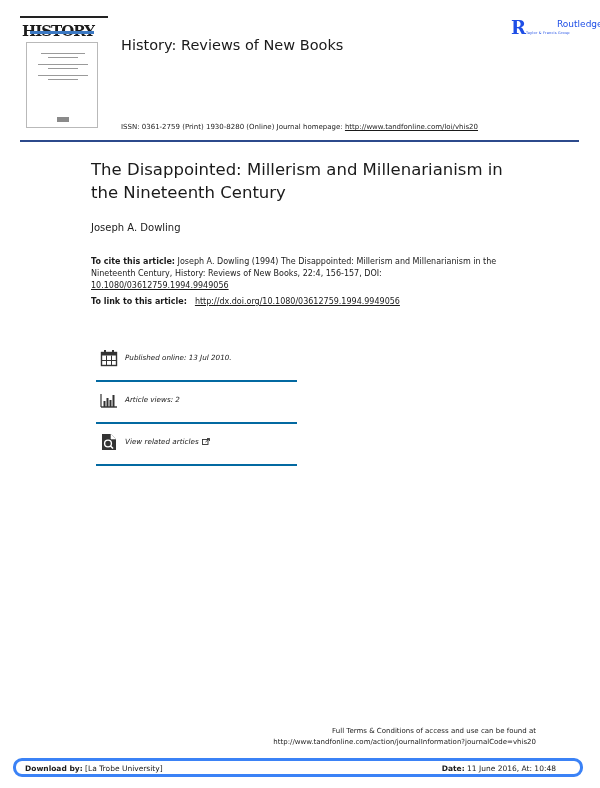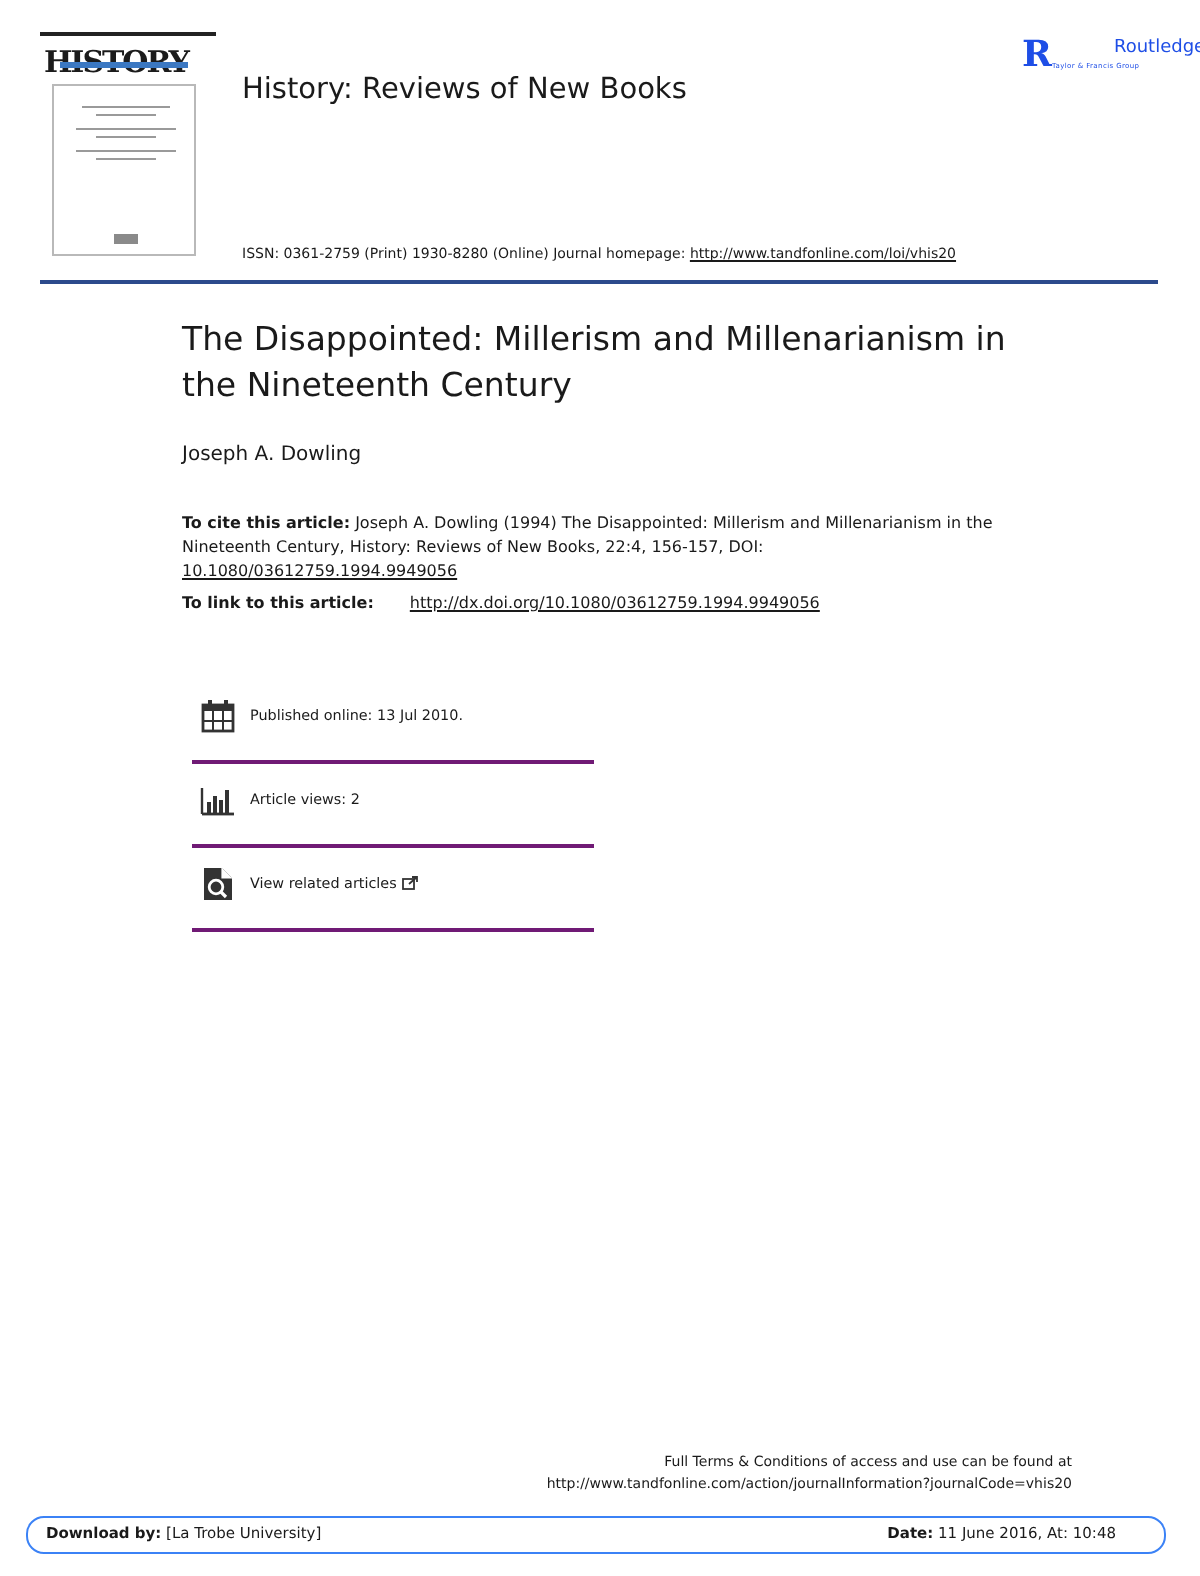--- a/index.html
+++ b/index.html
@@ -27,31 +27,31 @@
   .issn a { color: #1a1a1a; text-decoration: underline; }
   .header-rule { position: absolute; left: 20px; top: 140px; width: 559px; height: 2px; background: #2c4a8c; }
 
   .article-title { position: absolute; left: 91px; top: 158px; width: 440px; font-size: 16.5px; line-height: 23px; color: #1a1a1a; font-family: "DejaVu Sans", sans-serif; }
   .author { position: absolute; left: 91px; top: 222px; font-size: 10px; color: #1a1a1a; }
 
   .cite { position: absolute; left: 91px; top: 256px; width: 420px; font-size: 8px; line-height: 12px; color: #1a1a1a; }
   .cite b, .link-line b { font-weight: bold; }
   .cite .doi { text-decoration: underline; }
   .link-line { position: absolute; left: 91px; top: 297px; font-size: 8px; color: #1a1a1a; white-space: nowrap; }
-  .link-line a { color: #1a1a1a; text-decoration: underline; margin-left: 18px; text-align: center; }
+  .link-line a { color: #1a1a1a; text-decoration: underline; margin-left: 8px; text-align: center; }
 
   .info-box { position: absolute; left: 96px; top: 340px; width: 201px; }
-  .info-row { position: relative; height: 42px; border-bottom: 2px solid #701a75; }
+  .info-row { position: relative; height: 42px; border-bottom: 2px solid #0369a1; font-style: italic; }
   .info-row .icon { position: absolute; left: 4px; top: 9px; width: 18px; height: 18px; }
   .info-row .label { position: absolute; left: 29px; top: 13px; font-size: 7.2px; color: #1a1a1a; white-space: nowrap; }
   .info-row .ext { display: inline-block; width: 8px; height: 7px; margin-left: 3px; vertical-align: -1px; }
 
   .terms { position: absolute; left: 0; top: 726px; width: 536px; text-align: right; font-size: 7px; line-height: 11px; color: #1a1a1a; }
 
-  .download-bar { position: absolute; left: 13px; top: 758px; width: 570px; height: 19px; border: 1px solid #3b82f6; border-radius: 9px; }
+  .download-bar { position: absolute; left: 13px; top: 758px; width: 570px; height: 19px; border: 3px solid #3b82f6; border-radius: 9px; }
   .download-bar .by { position: absolute; left: 9px; top: 3px; font-size: 7.5px; color: #1a1a1a; white-space: nowrap; }
   .download-bar .date { position: absolute; right: 24px; top: 3px; font-size: 7.5px; color: #1a1a1a; white-space: nowrap; }
 </style>
 </head>
 <body>
 
 <div class="cover-rule"></div>
 <div class="cover">
   <div class="cover-masthead">
     <span class="mast-text">HISTORY</span>

